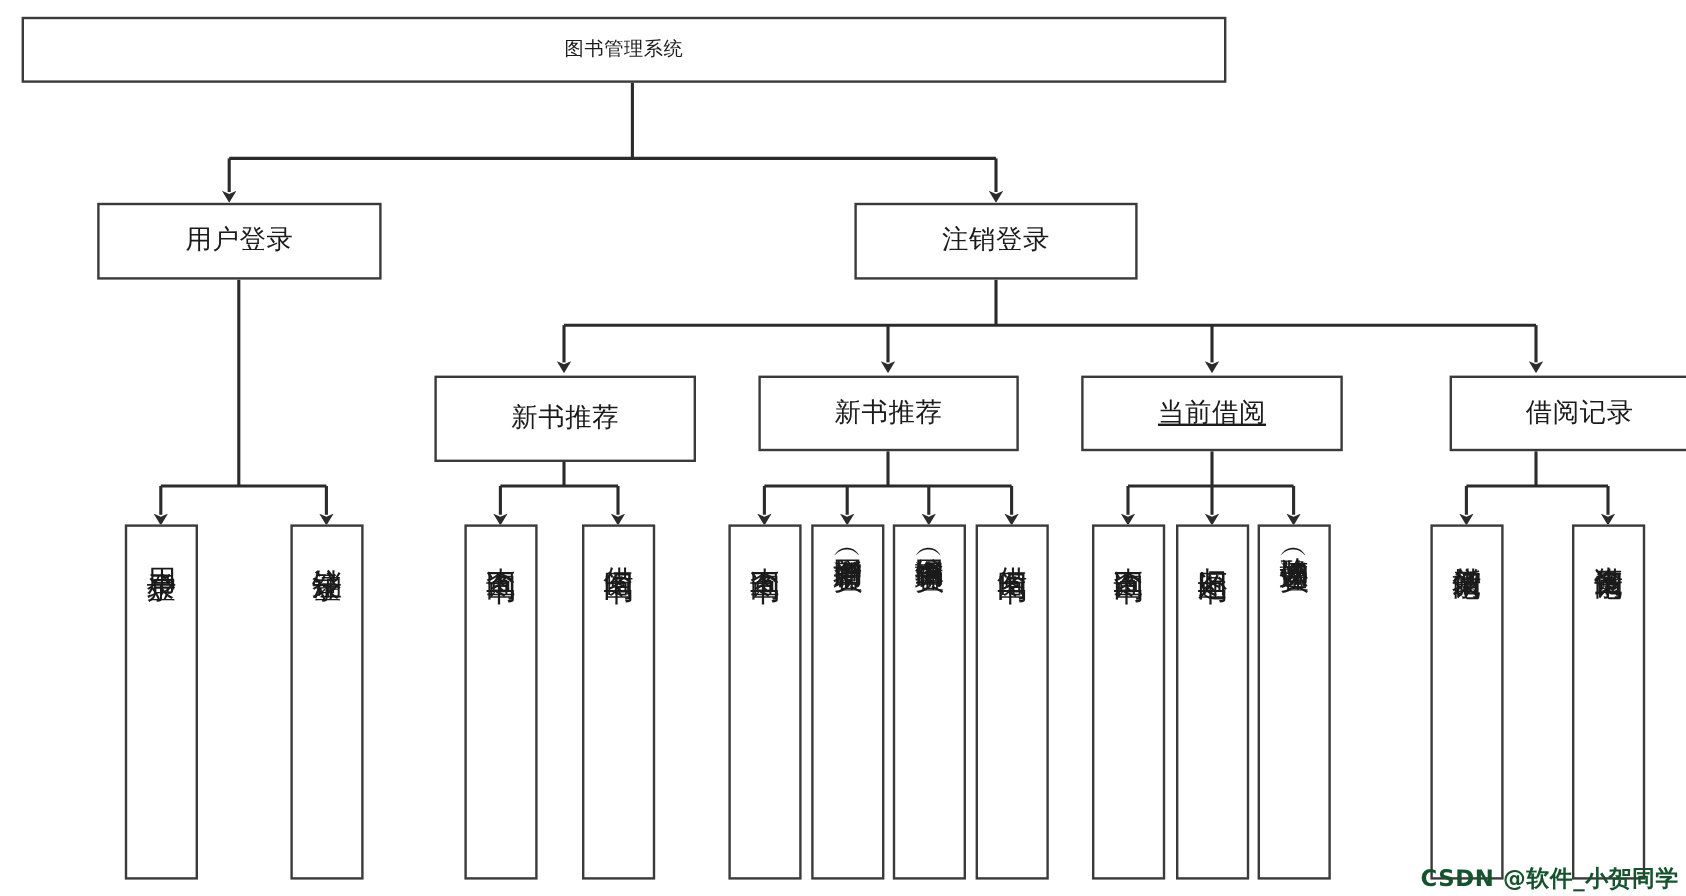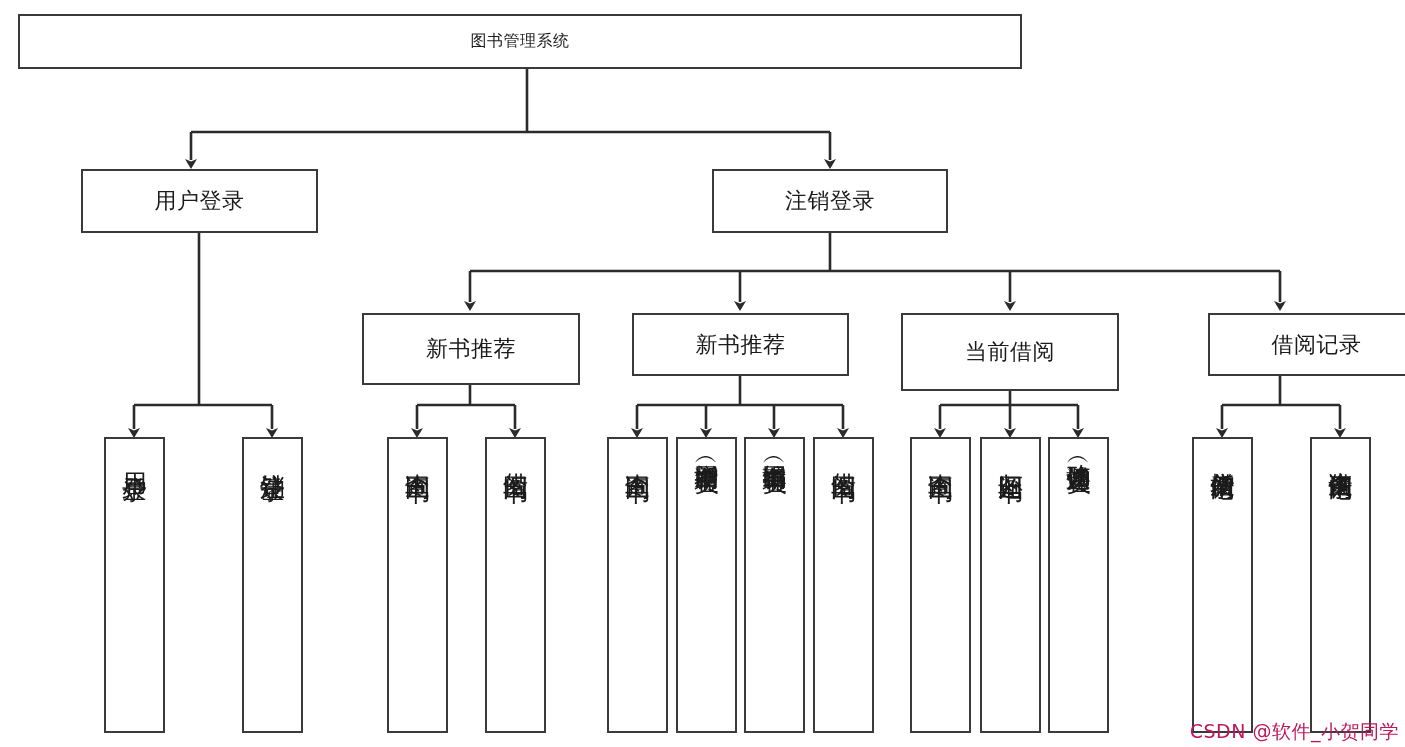--- a/index.html
+++ b/index.html
@@ -69,23 +69,24 @@
     letter-spacing: 1px;
   }
   .node.v.topstart {
     padding-top: 6px;
   }
   #watermark {
     position: absolute;
     right: 6px;
     bottom: 2px;
     font-size: 19px;
-    color: #be185d;
+    color: #14532d;
     white-space: nowrap;
     letter-spacing: 0.5px;
+    font-weight: bold;
   }
 </style>
 </head>
 <body>
 
 <div id="diagram-root">
 
   <svg id="edge-layer" viewBox="0 0 1405 747" xmlns="http://www.w3.org/2000/svg">
     <defs>
       <marker id="arrow" markerWidth="10" markerHeight="12" refX="1" refY="6" orient="auto" markerUnits="userSpaceOnUse">
@@ -149,21 +150,21 @@
   <div class="node h" style="left:712px; top:169px; width:236px; height:64px;">
     <span class="node-label">注销登录</span>
   </div>
 
   <div class="node h" style="left:362px; top:313px; width:218px; height:72px;">
     <span class="node-label">新书推荐</span>
   </div>
   <div class="node h" style="left:632px; top:313px; width:217px; height:63px;">
     <span class="node-label">新书推荐</span>
   </div>
-  <div class="node h" style="left:901px; top:313px; width:218px; height:78px;">
+  <div class="node h" style="left:901px; top:313px; width:218px; height:63px;text-decoration:underline;">
     <span class="node-label">当前借阅</span>
   </div>
   <div class="node h" style="left:1172px; top:313px; width:217px; height:63px;margin-left:36px;">
     <span class="node-label">借阅记录</span>
   </div>
 
   <div class="node v" style="left:104px; top:437px; width:61px; height:296px;">
     <span class="node-label">用户登录</span>
   </div>
   <div class="node v" style="left:242px; top:437px; width:61px; height:296px;">

